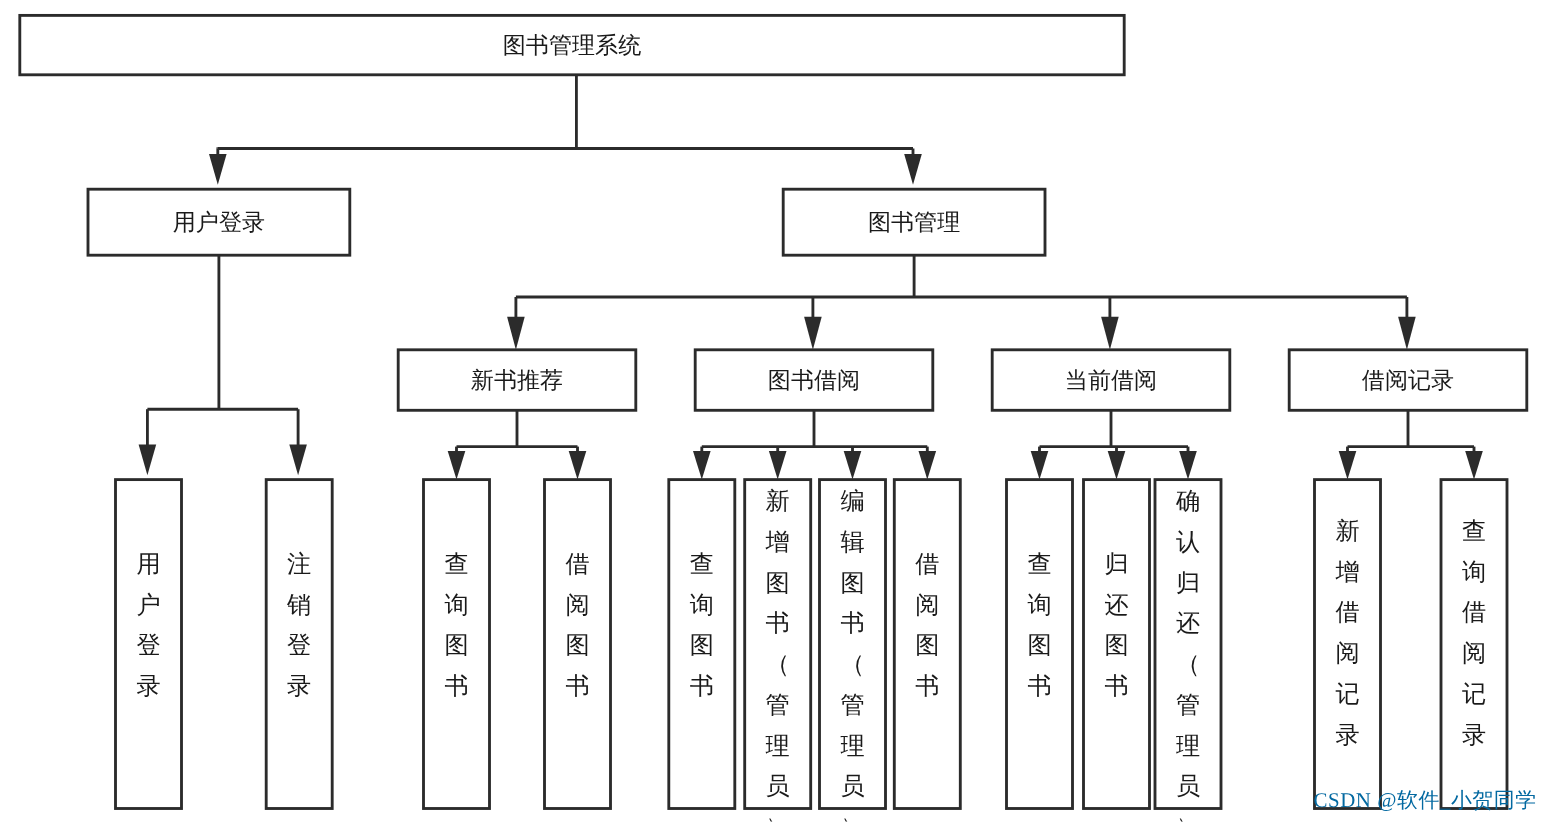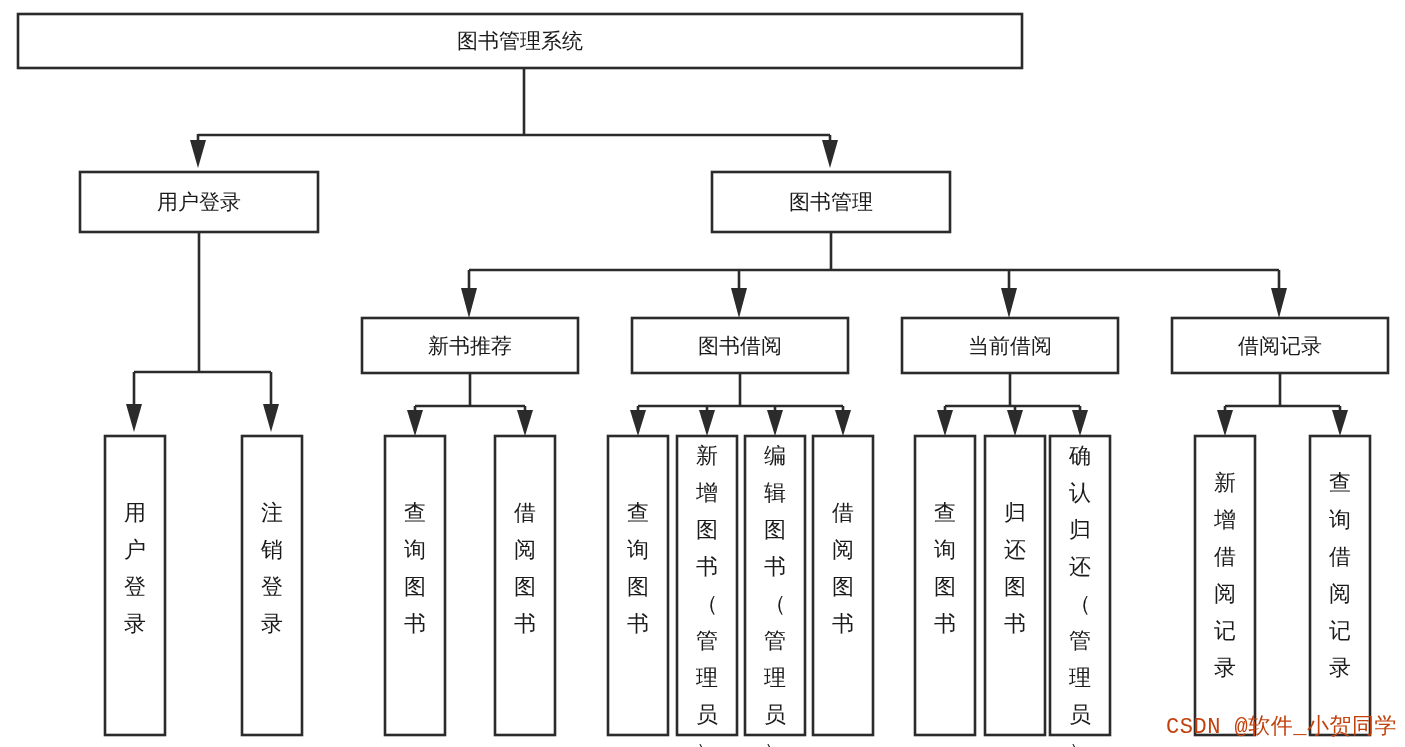--- a/index.html
+++ b/index.html
@@ -49,23 +49,23 @@
   .node-label-v {
     font-family: "DejaVu Sans", "Liberation Sans", sans-serif;
     fill: #1a1a1a;
     font-size: 22px;
     text-anchor: middle;
   }
   .watermark {
     position: absolute;
     right: 8px;
     bottom: 6px;
-    font-family: Liberation Mono, monospace;
-    font-size: 22px;
-    color: #c2410c;
+    font-family: Liberation Serif, serif;
+    font-size: 19px;
+    color: #0369a1;
     white-space: nowrap;
     letter-spacing: 0.5px;
     pointer-events: none;
   }
 </style>
 </head>
 <body>
 
 <div id="diagram-root">
 

